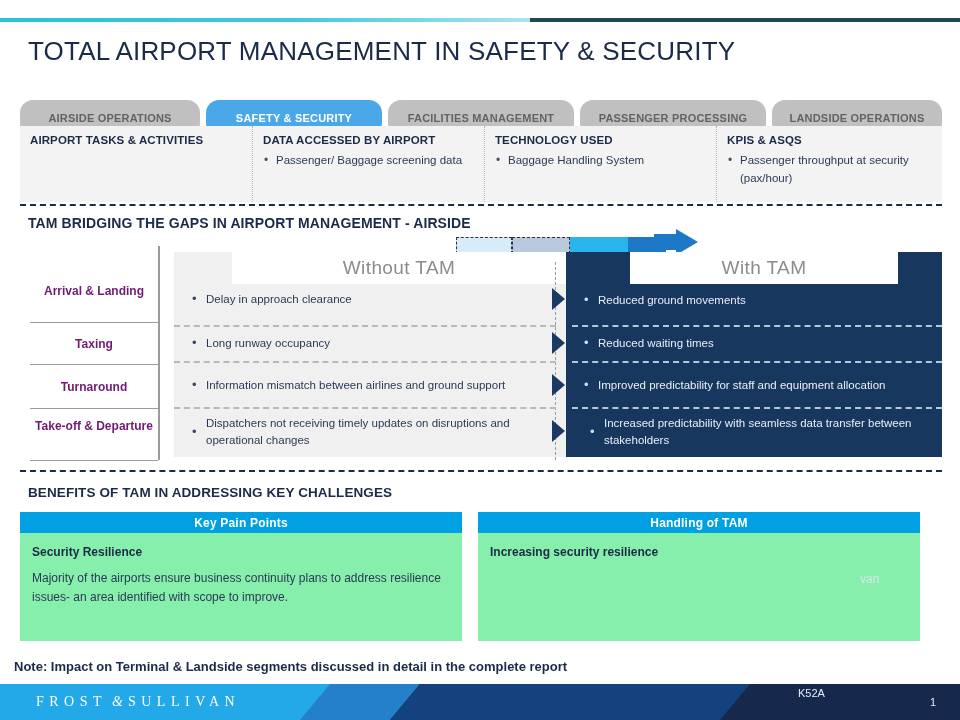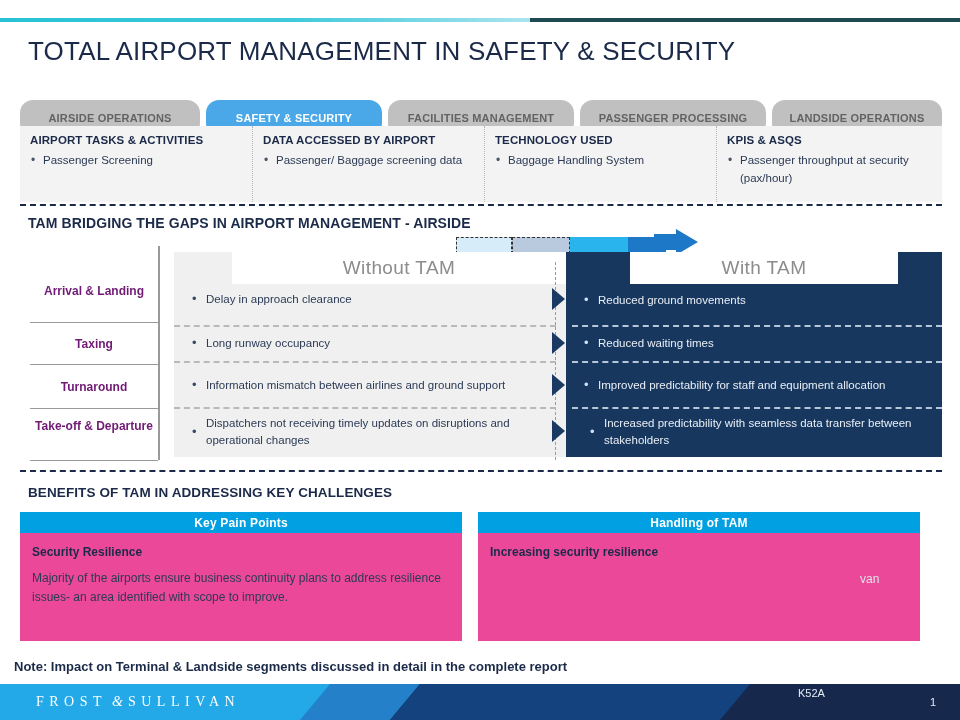--- a/index.html
+++ b/index.html
@@ -255,21 +255,21 @@
     background: #00a0e3;
     color: #ffffff;
     font-size: 12px;
     font-weight: bold;
     display: flex;
     align-items: center;
     justify-content: center;
     letter-spacing: 0.2px;
   }
   .ben-body {
-    background: #ec4899;
+    background: #86efac;
     box-sizing: border-box;
     padding: 12px 14px 12px 12px;
     height: 108px;
   }
   .ben-sub {
     font-size: 12px;
     font-weight: bold;
     color: #1b2a49;
     margin-bottom: 10px;
   }
@@ -366,21 +366,20 @@
       <span>PASSENGER PROCESSING</span>
     </div>
   <div class="tab" style="left:752px; width:170px;">
       <span>LANDSIDE OPERATIONS</span>
     </div>
 </div>
 
 <div id="info-strip">
   <div class="info-col" style="left:0px; width:232px;">
     <div class="info-head">AIRPORT TASKS &amp; ACTIVITIES</div>
-    <div class="info-item">Passenger Screening</div>
   </div>
   <div class="info-col" style="left:232px; width:232px;">
     <div class="info-head">DATA ACCESSED BY AIRPORT</div>
     <div class="info-item">Passenger/ Baggage screening data</div>
   </div>
   <div class="info-col" style="left:464px; width:232px;">
     <div class="info-head">TECHNOLOGY USED</div>
     <div class="info-item">Baggage Handling System</div>
   </div>
   <div class="info-col" style="left:696px; width:226px;">

